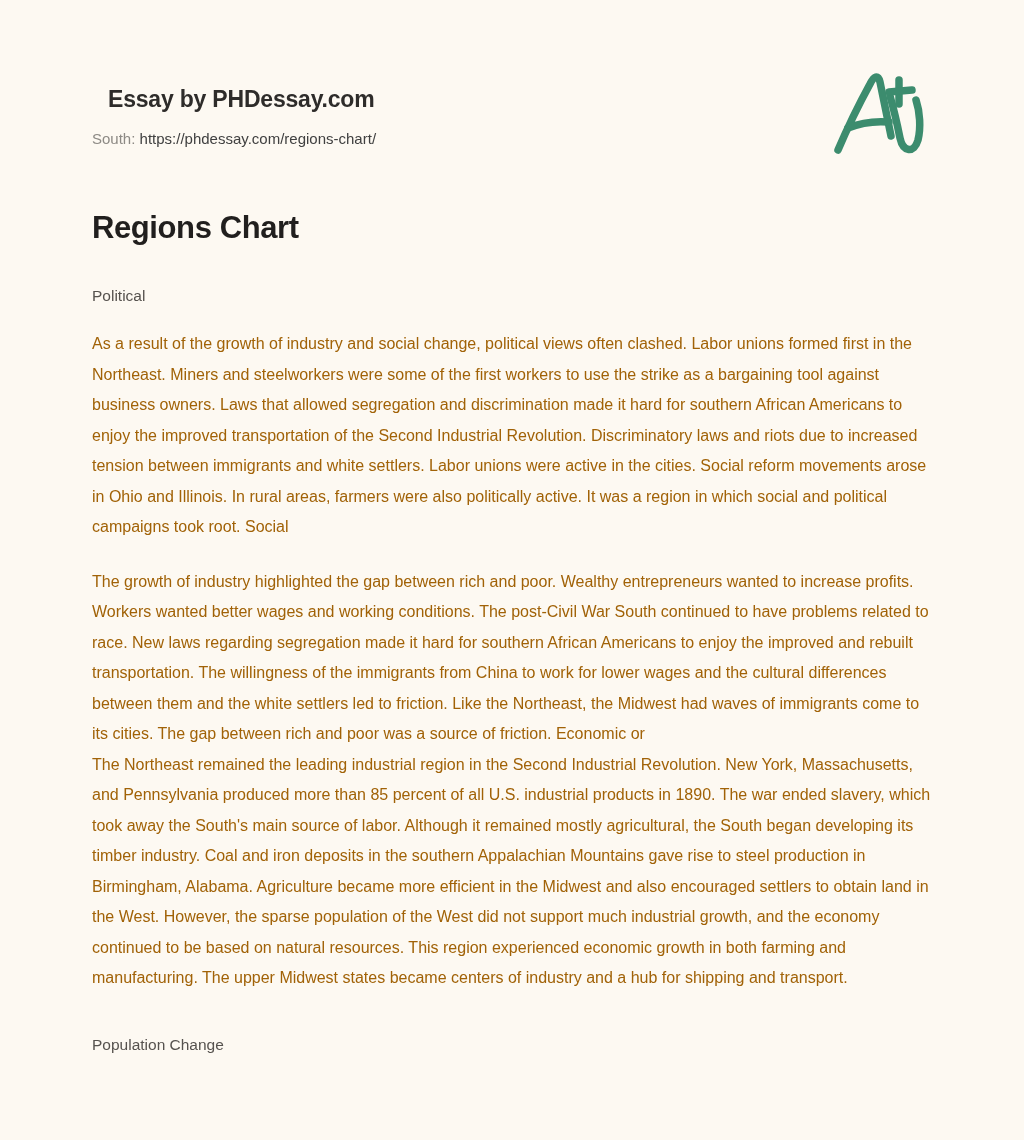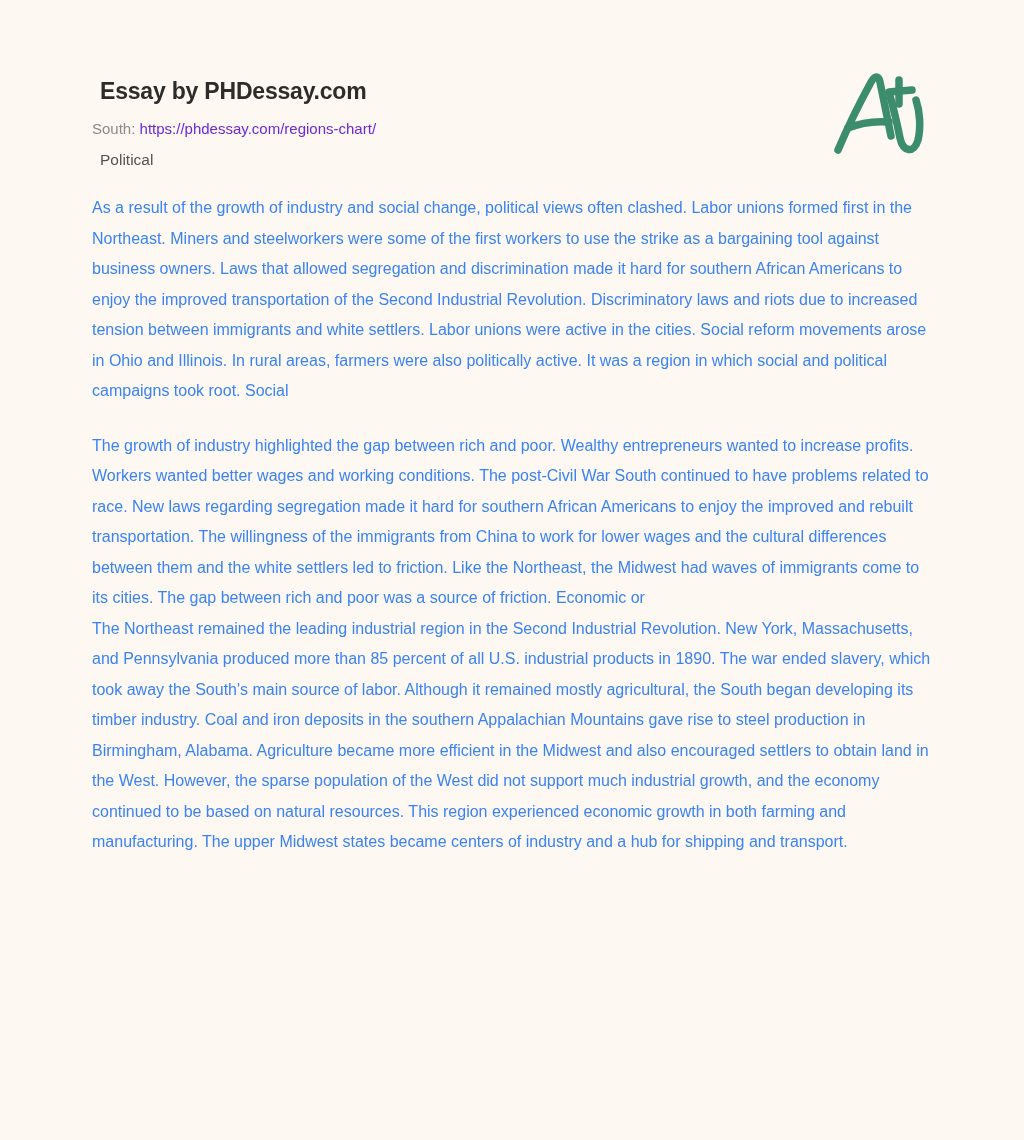--- a/index.html
+++ b/index.html
@@ -30,36 +30,36 @@
     height: 110px;
     box-sizing: border-box;
   }
 
   .byline {
     font-size: 23px;
     font-weight: bold;
     color: #2e2c2a;
     letter-spacing: -0.2px;
     line-height: 1.2;
-    margin: 8px;
+    margin: 16px;
   }
 
   .source-line {
     margin-top: 14px;
     font-size: 15px;
     line-height: 1.2;
     color: #8d8a85;
   }
 
   .source-label {
     color: #8d8a85;
   }
 
   .source-url {
-    color: #6d28d9;
+    color: #404040;
     text-decoration: none;
   }
 
   
   .brand-logo {
     position: absolute;
     top: 62px;
     right: 0px;
     width: 112px;
     height: 100px;
@@ -80,31 +80,31 @@
   
   .doc-body {
     padding-top: 39px;
   }
 
   .section-heading {
     font-size: 15.5px;
     font-weight: normal;
     color: #56524e;
     line-height: 1.45;
-    margin: 0 0 22px 8px;
+    margin: 0 0 22px 0;
   }
 
   .section-heading.spaced {
     margin-top: 40px;
   }
 
   .para {
     font-size: 16px;
     line-height: 30.5px;
-    color: #3b82f6;
+    color: #a16207;
     margin: 0 0 24px 0;
     text-align: left;
     word-spacing: 0px;
   }
 
   .para:last-child { margin-bottom: 0; }
 </style>
 </head>
 <body>
 
@@ -123,28 +123,33 @@
           <path d="M18 88 C24 74 38 44 50 22 C54 14 58 12 60 20 C63 34 68 60 71 74"></path>
           <path d="M28 66 C40 61 56 59 69 60"></path>
           <path d="M70 34 C74 48 78 66 80 76 C83 90 94 92 98 78 C101 66 100 50 96 38"></path>
           <path d="M79 18 L79 42"></path>
           <path d="M69 30 L92 28"></path>
         </g>
       </svg>
     </div>
   </div>
 
+  <h1 class="doc-title">Regions Chart</h1>
 
   <div class="doc-body">
 
     <div class="section">
       <div class="section-heading">Political</div>
       <p class="para">As a result of the growth of industry and social change, political views often clashed. Labor unions formed first in the Northeast. Miners and steelworkers were some of the first workers to use the strike as a bargaining tool against business owners. Laws that allowed segregation and discrimination made it hard for southern African Americans to enjoy the improved transportation of the Second Industrial Revolution. Discriminatory laws and riots due to increased tension between immigrants and white settlers. Labor unions were active in the cities. Social reform movements arose in Ohio and Illinois. In rural areas, farmers were also politically active. It was a region in which social and political campaigns took root. Social</p>
       <p class="para">The growth of industry highlighted the gap between rich and poor. Wealthy entrepreneurs wanted to increase profits. Workers wanted better wages and working conditions. The post-Civil War South continued to have problems related to race. New laws regarding segregation made it hard for southern African Americans to enjoy the improved and rebuilt transportation. The willingness of the immigrants from China to work for lower wages and the cultural differences between them and the white settlers led to friction. Like the Northeast, the Midwest had waves of immigrants come to its cities. The gap between rich and poor was a source of friction. Economic or</p>
     </div>
 
     <div class="section">
       <p class="para">The Northeast remained the leading industrial region in the Second Industrial Revolution. New York, Massachusetts, and Pennsylvania produced more than 85 percent of all U.S. industrial products in 1890. The war ended slavery, which took away the South's main source of labor. Although it remained mostly agricultural, the South began developing its timber industry. Coal and iron deposits in the southern Appalachian Mountains gave rise to steel production in Birmingham, Alabama. Agriculture became more efficient in the Midwest and also encouraged settlers to obtain land in the West. However, the sparse population of the West did not support much industrial growth, and the economy continued to be based on natural resources. This region experienced economic growth in both farming and manufacturing. The upper Midwest states became centers of industry and a hub for shipping and transport.</p>
     </div>
 
+    <div class="section">
+      <div class="section-heading spaced">Population Change</div>
+
+    </div>
 
   </div>
 </div>
 
 </body></html>

